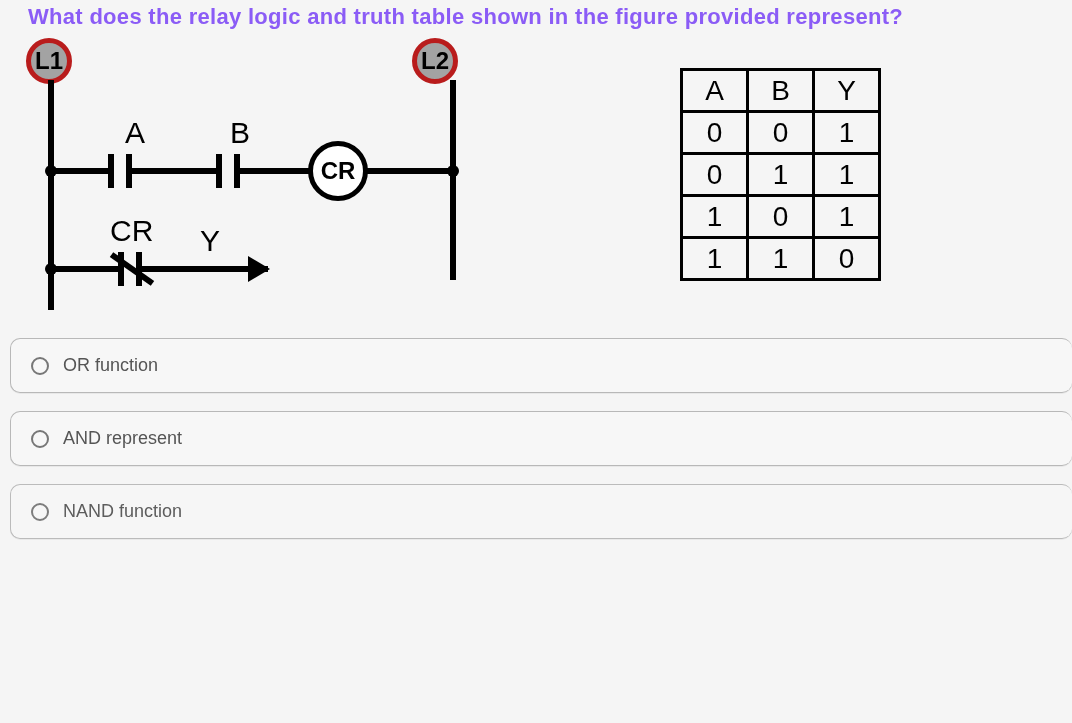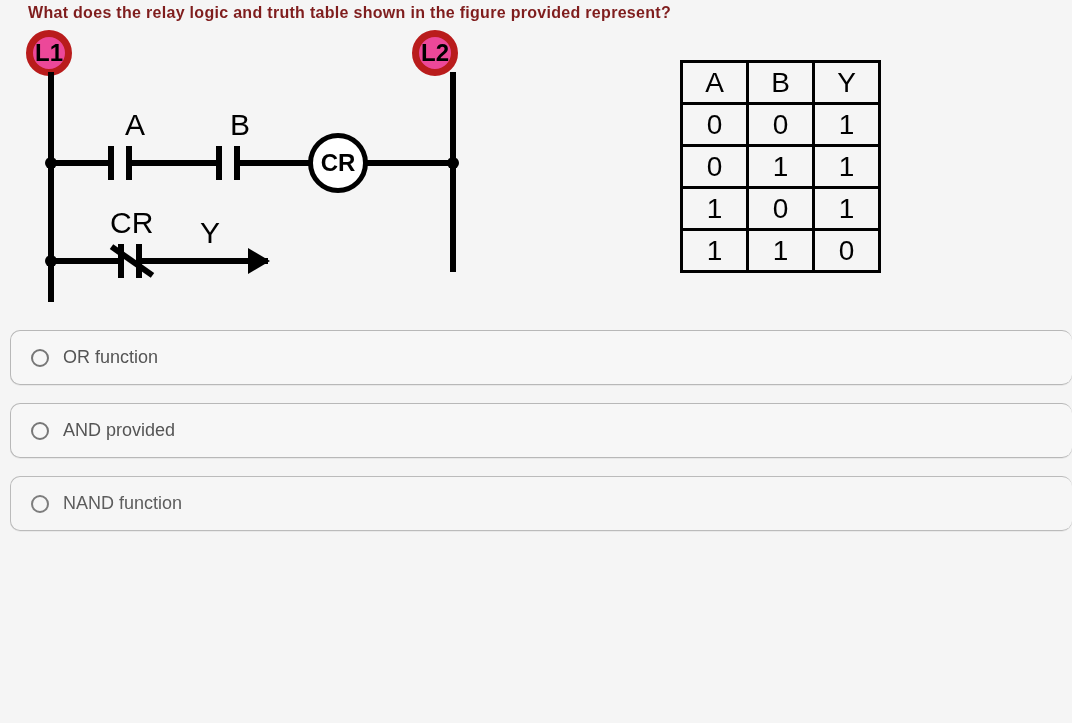--- a/index.html
+++ b/index.html
@@ -5,23 +5,23 @@
   * { box-sizing: border-box; margin: 0; padding: 0; }
   body {
     font-family: Arial, Helvetica, sans-serif;
     background: #f5f5f5;
     width: 1072px;
     height: 723px;
     overflow: hidden;
     position: relative;
   }
   .question-bar {
-    color: #7f1d1d;
+    color: #8b5cf6;
     font-weight: bold;
-    font-size: 16px;
+    font-size: 22px;
     padding: 4px 18px 8px 28px;
     letter-spacing: 0.3px;
   }
   .figure-area {
     display: flex;
     align-items: flex-start;
     padding-left: 30px;
     gap: 180px;
   }
   .diagram {
@@ -36,23 +36,23 @@
     background: #000;
     top: 42px;
     height: 230px;
   }
   .rail-left { left: 18px; }
   .rail-right { left: 420px; height: 200px; top: 42px; }
   
   .node-circle {
     position: absolute;
     width: 46px; height: 46px;
-    border: 7px solid #b91c1c;
-    border-radius: 50%;
-    background: #ec4899;
+    border: 5px solid #b91c1c;
+    border-radius: 50%;
+    background: #a3a3a3;
     display: flex; align-items: center; justify-content: center;
     font-size: 24px; font-weight: bold;
   }
   .l1 { left: -4px; top: 0; }
   .l2 { left: 382px; top: 0; }
   
   .wire {
     position: absolute;
     height: 6px;
     background: #000;
@@ -266,19 +266,19 @@
   </div>
 </div>
 
 <div class="options">
   <div class="option">
     <div class="radio"></div>
     <span>OR function</span>
   </div>
   <div class="option">
     <div class="radio"></div>
-    <span>AND provided</span>
+    <span>AND represent</span>
   </div>
   <div class="option cut">
     <div class="radio"></div>
     <span>NAND function</span>
   </div>
 </div>
 
 </body></html>

